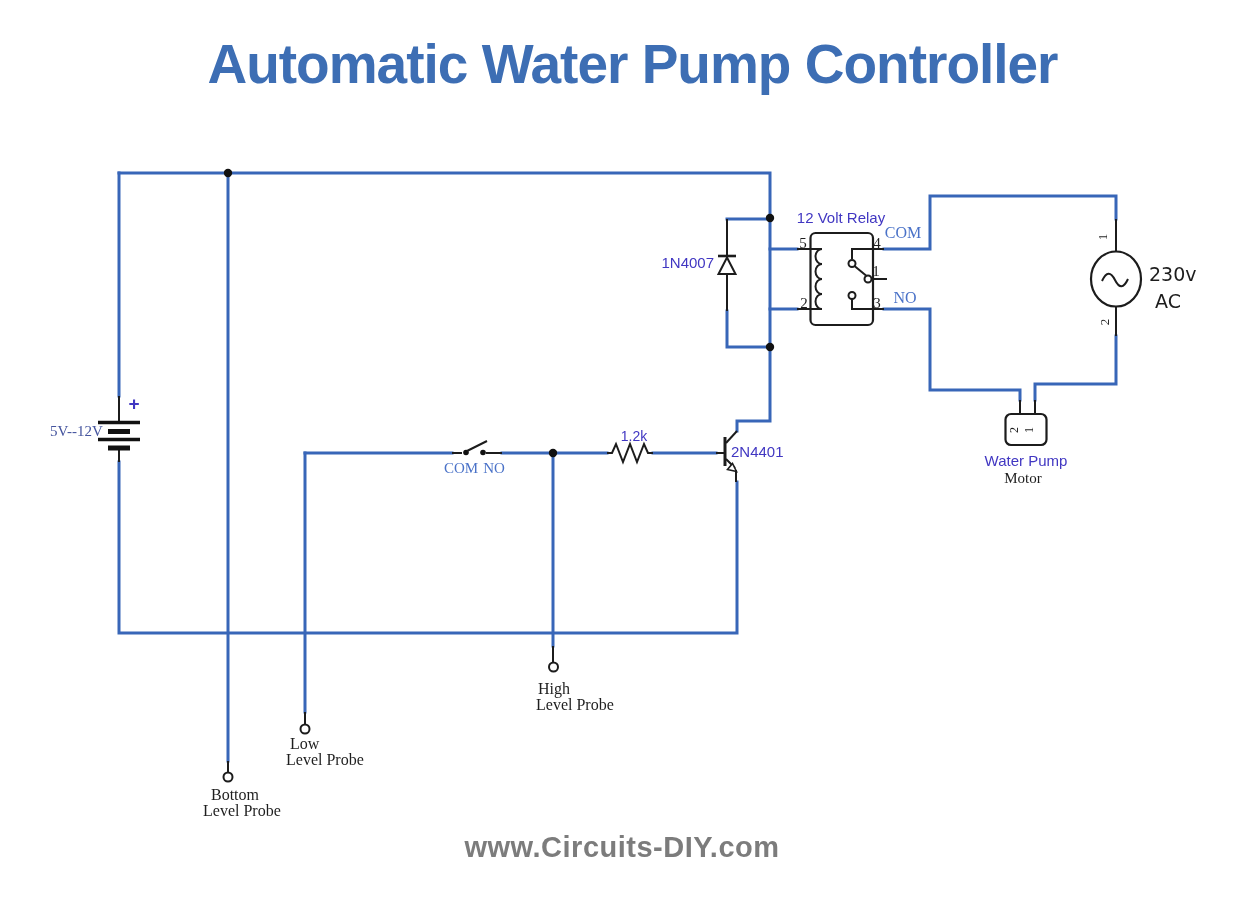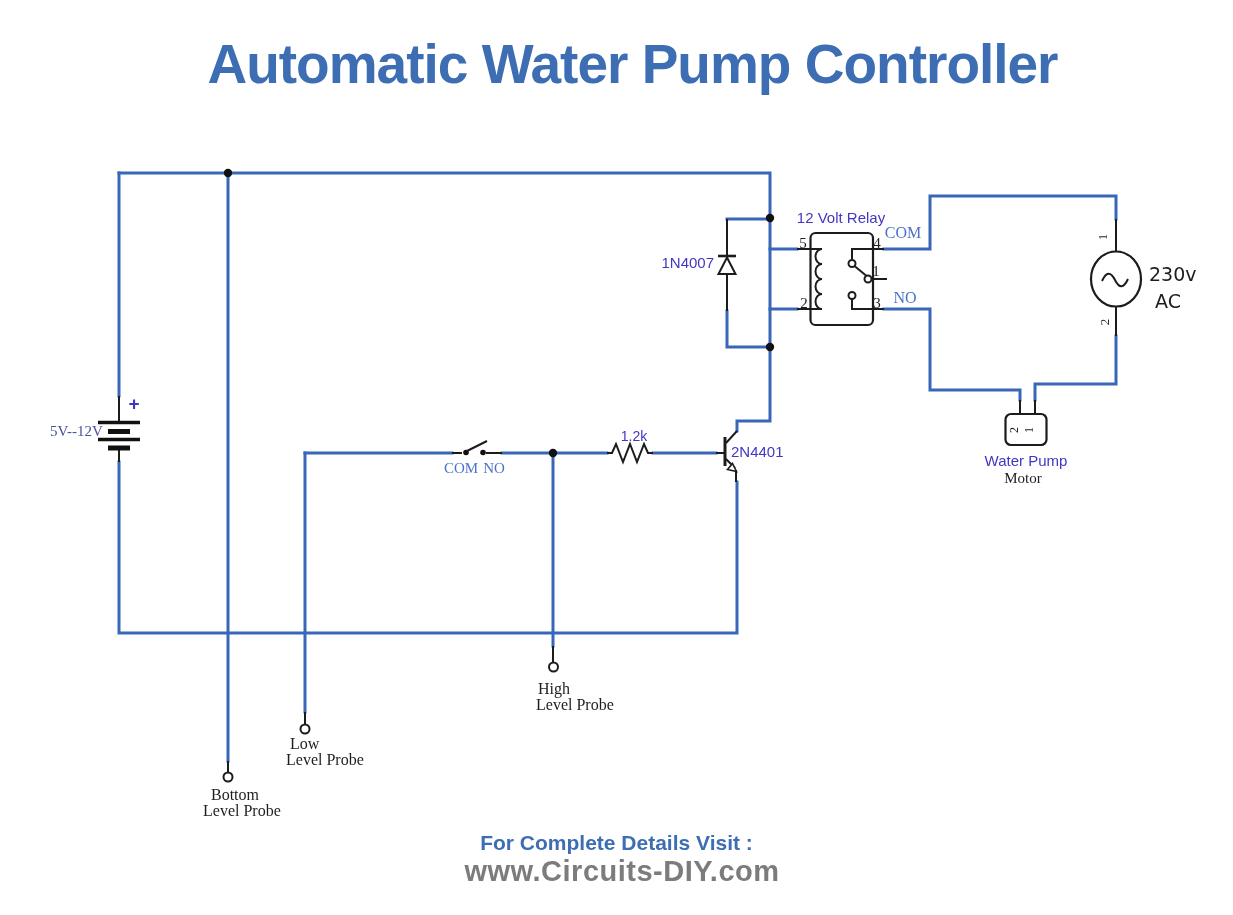--- a/index.html
+++ b/index.html
@@ -154,17 +154,16 @@
     <g>
       <path class="blk" d="M228,761 V772"></path>
       <circle class="opencirc" cx="228" cy="777" r="4.5"></circle>
       <text class="t-serif" x="211" y="800" font-size="16">Bottom</text>
       <text class="t-serif" x="203" y="816" font-size="16">Level Probe</text>
     </g>
 
   </svg>
 
   <div class="footer">
-    <div class="l1">For Complete Details Visit :</div>
     <div class="l2">www.Circuits-DIY.com</div>
   </div>
 
 </div>
 
 </body></html>

